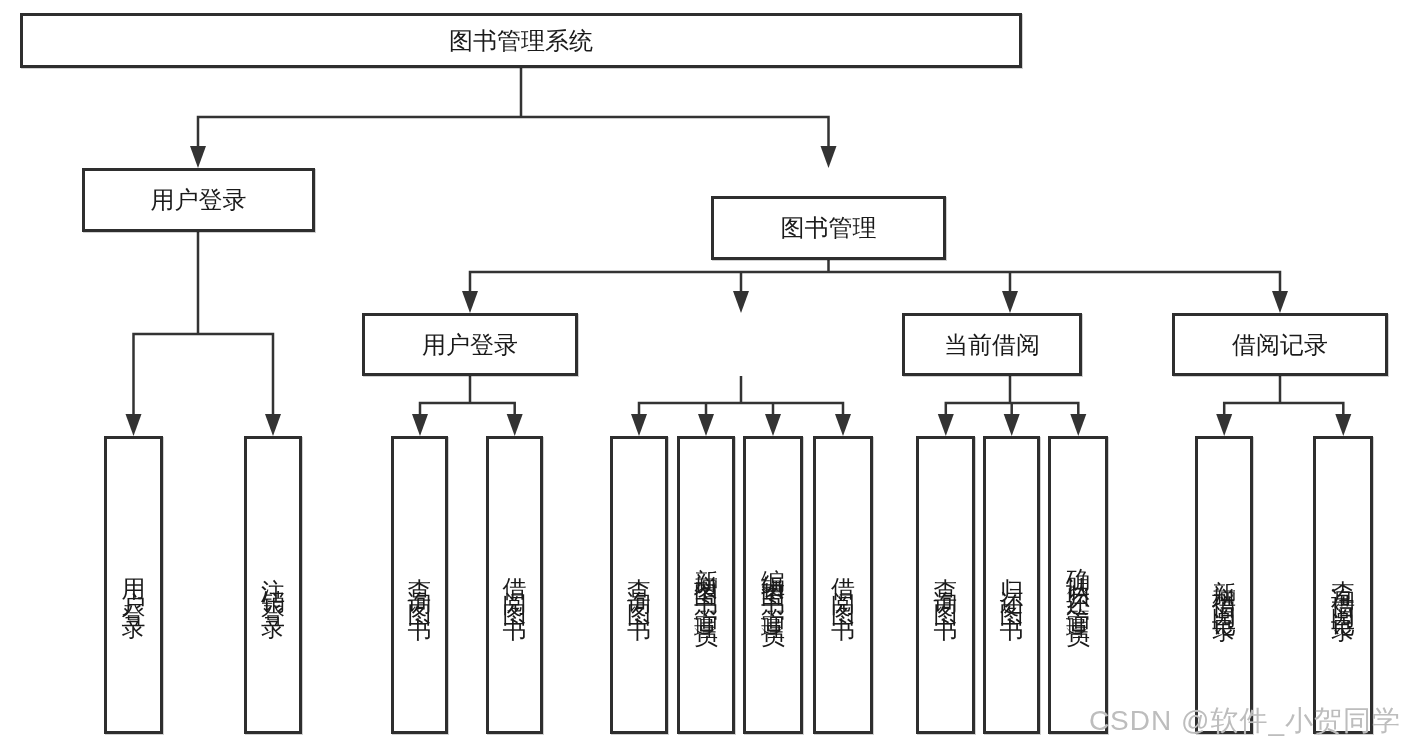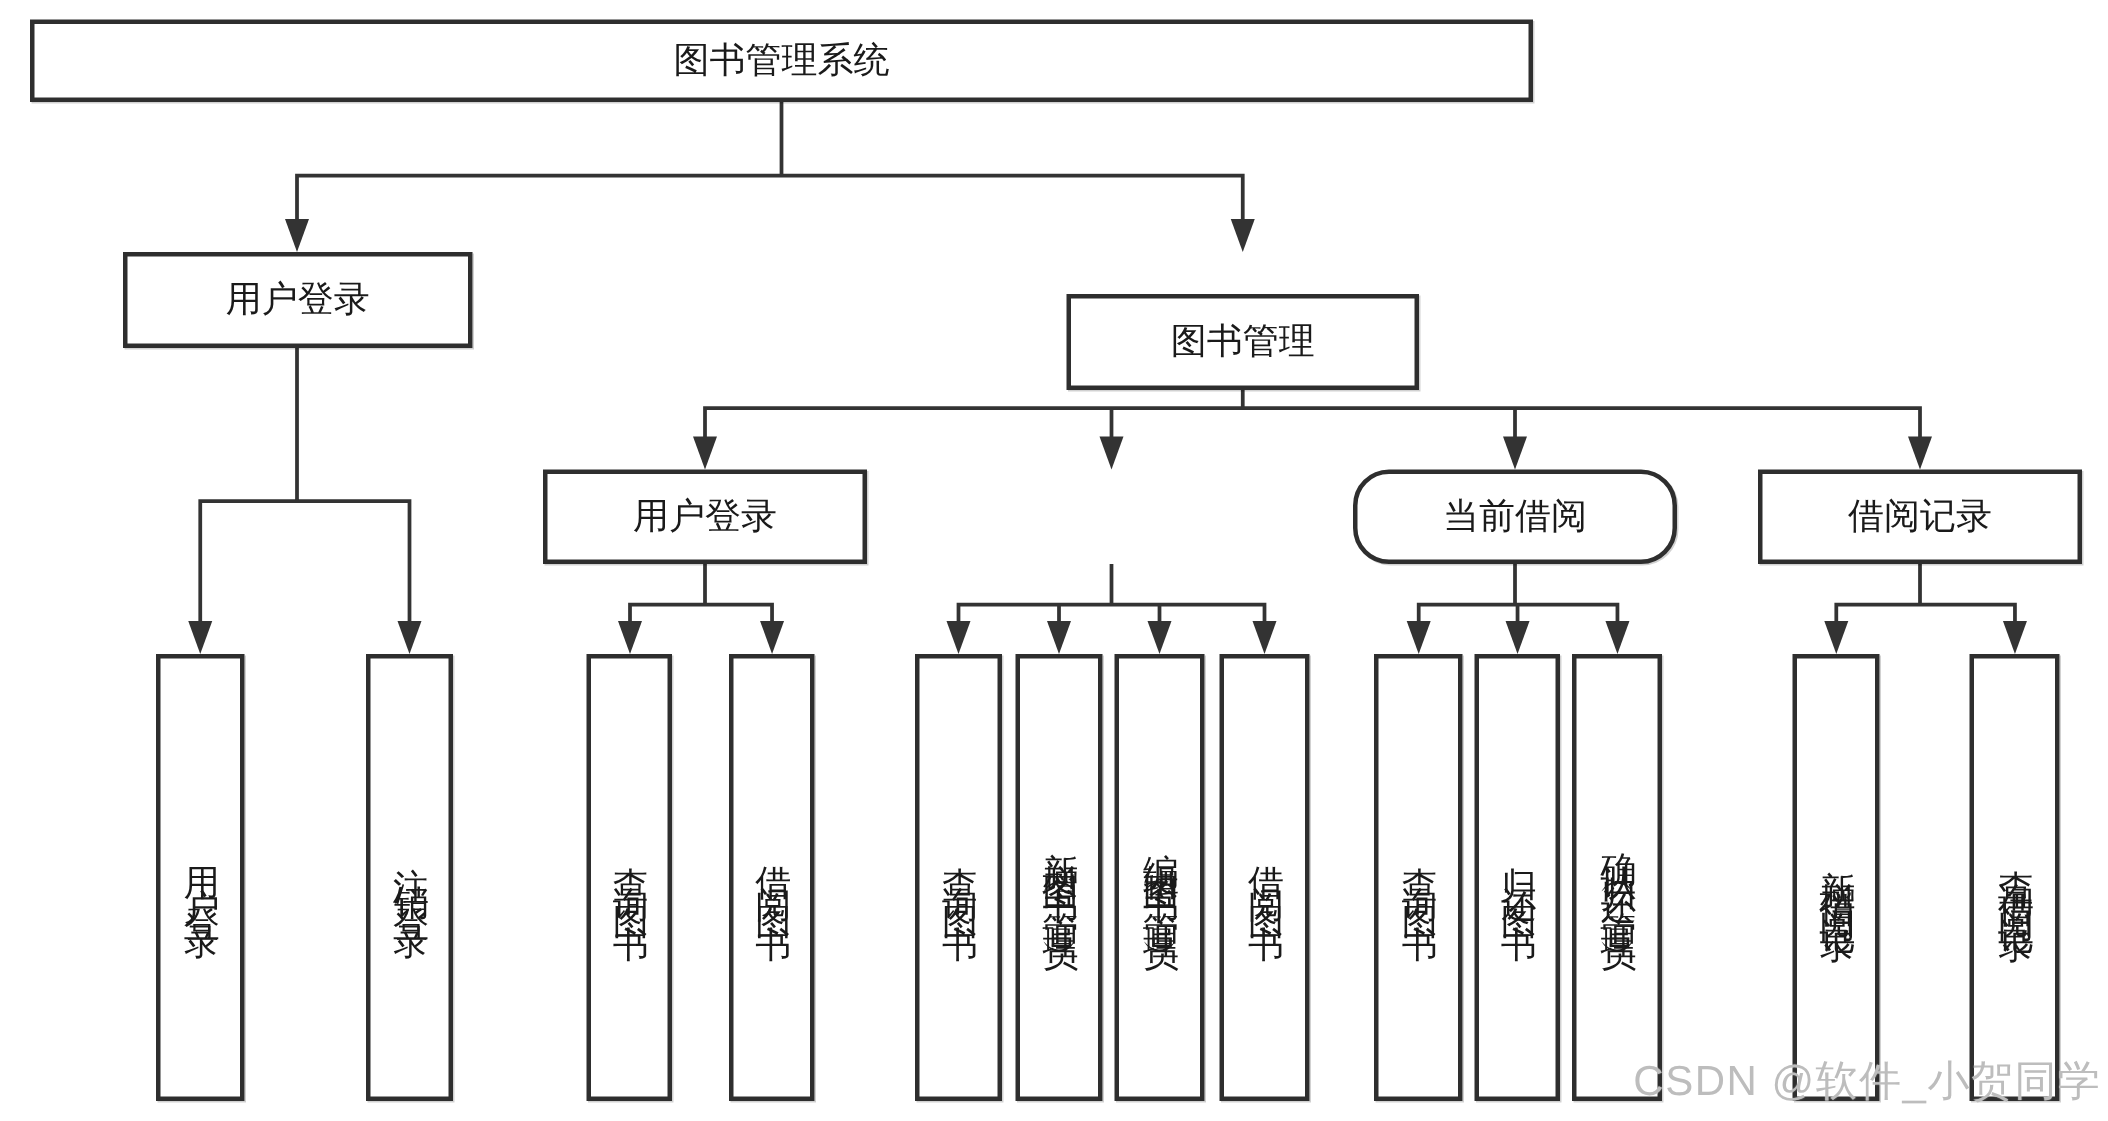--- a/index.html
+++ b/index.html
@@ -39,21 +39,21 @@
   .v-long  { letter-spacing: 8px; }
 
   
   #b-root    { left: 20px;   top: 13px;  width: 1002px; height: 55px; }
   
   #b-user    { left: 82px;   top: 168px; width: 233px;  height: 64px; }
   #b-mgmt    { left: 711px;  top: 168px; width: 235px;  height: 64px; margin-top: 28px; }
   
   #b-new     { left: 362px;  top: 313px; width: 216px;  height: 63px; }
   #b-borrow  { left: 632px;  top: 313px; width: 218px;  height: 63px; }
-  #b-current { left: 902px;  top: 313px; width: 216px;  height: 63px; border-radius: 24px; }
+  #b-current { left: 902px;  top: 313px; width: 180px;  height: 63px; }
   #b-records { left: 1172px; top: 313px; width: 216px;  height: 63px; }
   
   .leaf { top: 436px; height: 298px; }
   #l-login    { left: 104px;  width: 59px; }
   #l-logout   { left: 244px;  width: 58px; }
   #l-query1   { left: 391px;  width: 57px; }
   #l-lend1    { left: 486px;  width: 57px; }
   #l-query2   { left: 610px;  width: 58px; }
   #l-add      { left: 677px;  width: 58px; }
   #l-edit     { left: 743px;  width: 60px; }

